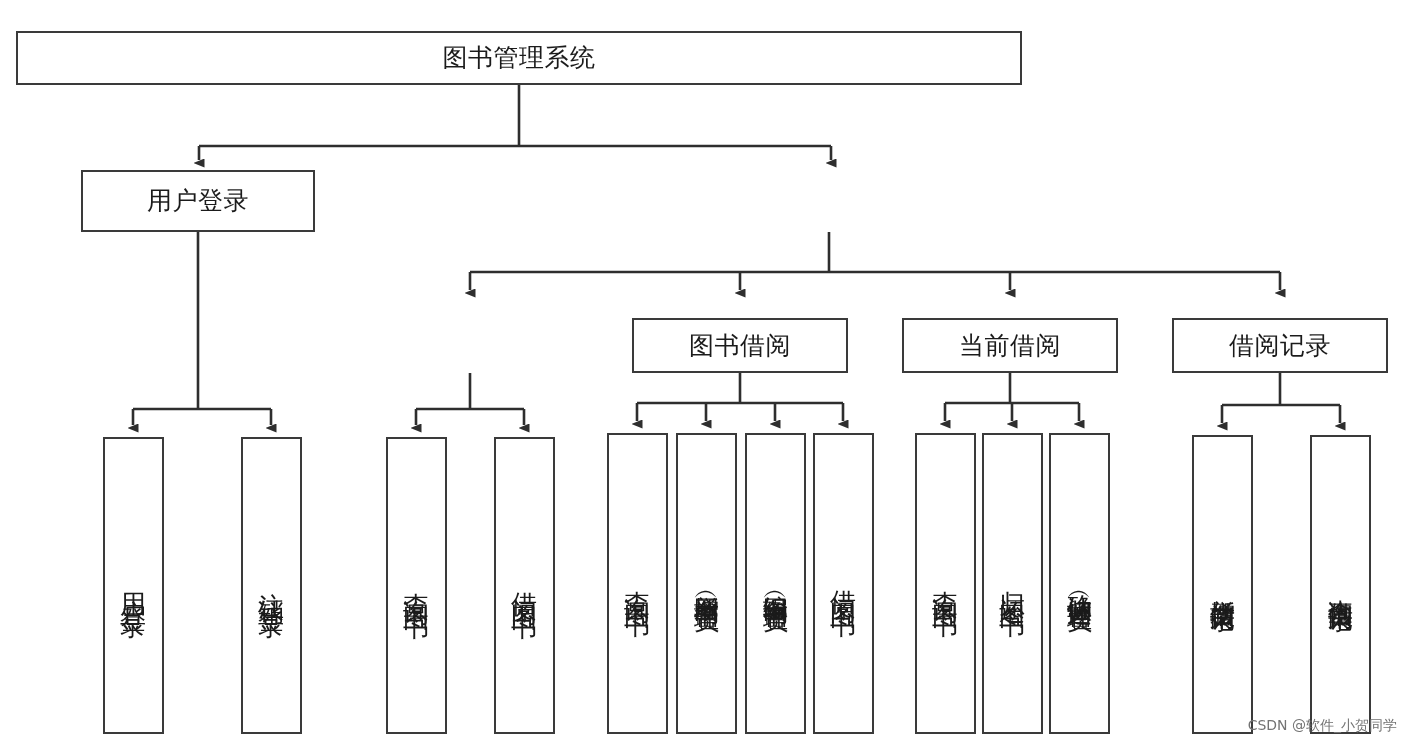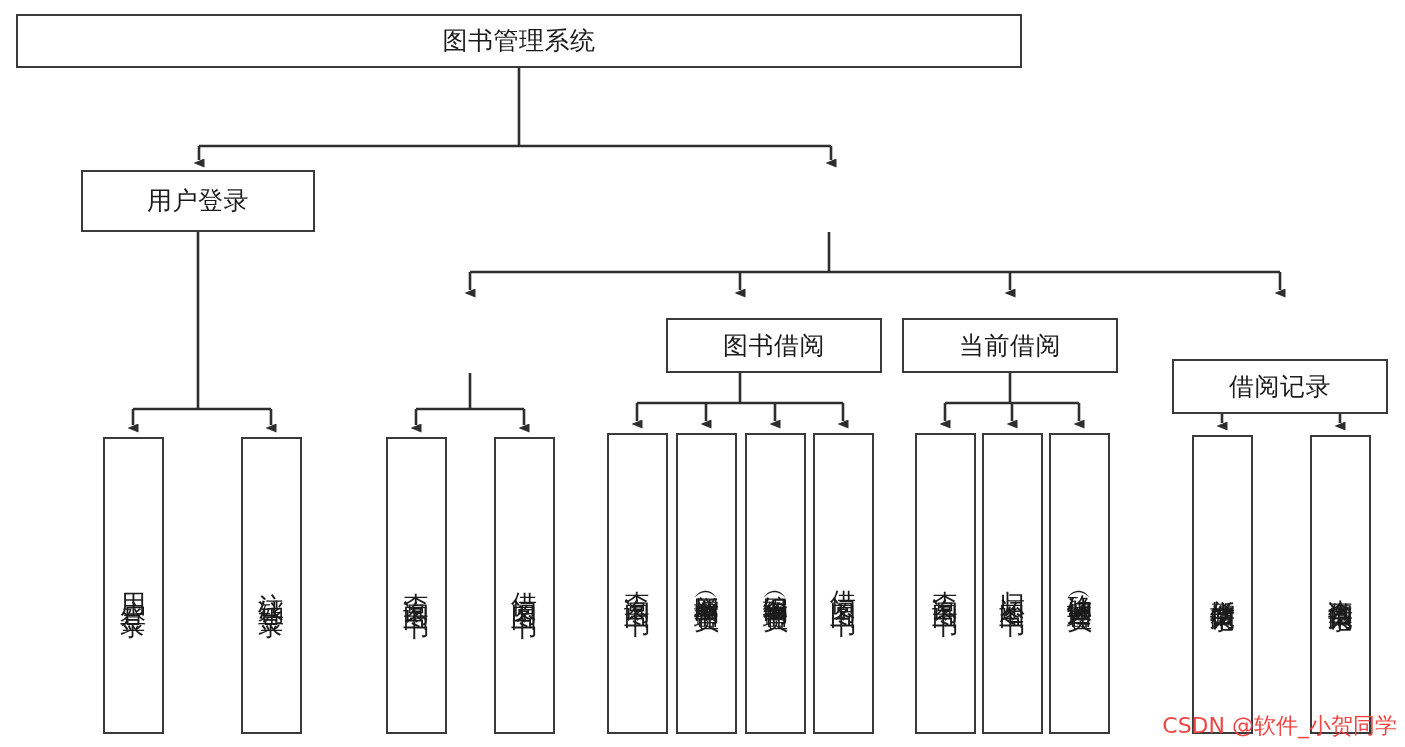--- a/index.html
+++ b/index.html
@@ -67,23 +67,23 @@
     letter-spacing: 7px;
     white-space: nowrap;
   }
   .node.vert.long .node-label {
     font-size: 25px;
     letter-spacing: 2px;
   }
   .watermark {
     position: absolute;
     right: 8px;
-    bottom: 6px;
-    font-size: 22px;
-    color: #ef4444;
+    bottom: 12px;
+    font-size: 14px;
+    color: #737373;
     white-space: nowrap;
     z-index: 5;
     font-family: "DejaVu Sans", "Liberation Sans", sans-serif;
   }
 </style>
 </head>
 <body>
 
 <div id="diagram-root">
 
@@ -132,35 +132,35 @@
       <path d="M1012,403 L1012,421" marker-end="url(#arrow)"></path>
       <path d="M1079,403 L1079,421" marker-end="url(#arrow)"></path>
 
       <path d="M1280,373 L1280,405"></path>
       <path d="M1222,405 L1340,405"></path>
       <path d="M1222,405 L1222,423" marker-end="url(#arrow)"></path>
       <path d="M1340,405 L1340,423" marker-end="url(#arrow)"></path>
     </g>
   </svg>
 
-  <div class="node root horiz" style="left:16px; top:14px; width:1006px; height:54px;">
+  <div class="node root horiz" style="left:16px; top:31px; width:1006px; height:54px;">
     <span class="node-label">图书管理系统</span>
   </div>
 
   <div class="node horiz" style="left:81px; top:170px; width:234px; height:62px;">
     <span class="node-label">用户登录</span>
   </div>
 
-  <div class="node horiz" style="left:632px; top:318px; width:216px; height:55px;margin-left:34px;">
+  <div class="node horiz" style="left:632px; top:318px; width:216px; height:55px;">
     <span class="node-label">图书借阅</span>
   </div>
   <div class="node horiz" style="left:902px; top:318px; width:216px; height:55px;">
     <span class="node-label">当前借阅</span>
   </div>
-  <div class="node horiz" style="left:1172px; top:318px; width:216px; height:55px;margin-top:41px;">
+  <div class="node horiz" style="left:1172px; top:318px; width:216px; height:55px;">
     <span class="node-label">借阅记录</span>
   </div>
 
   <div class="node vert" style="left:103px; top:437px; width:61px; height:297px;">
     <span class="node-label">用户登录</span>
   </div>
   <div class="node vert" style="left:241px; top:437px; width:61px; height:297px;">
     <span class="node-label">注销登录</span>
   </div>
 

